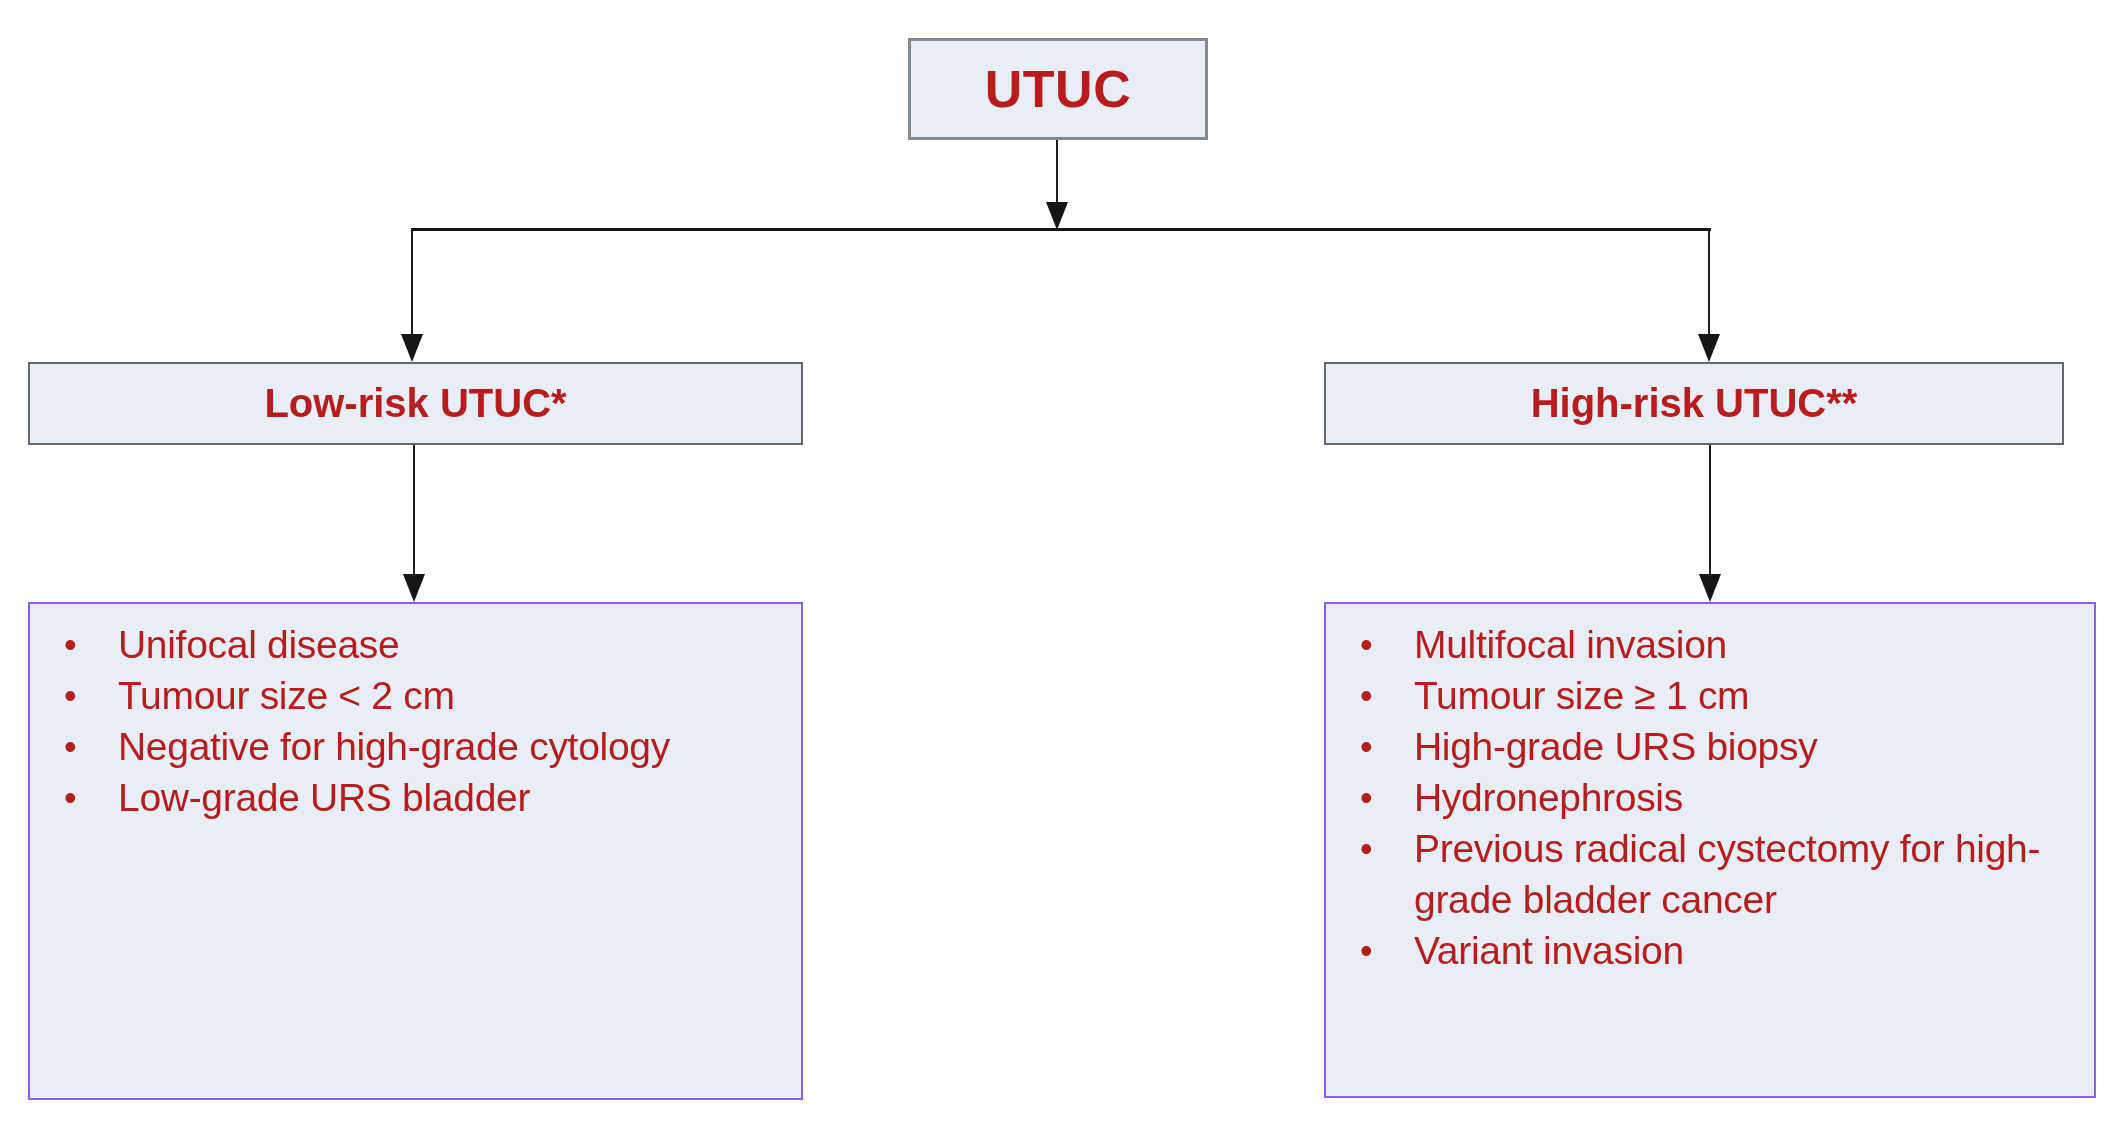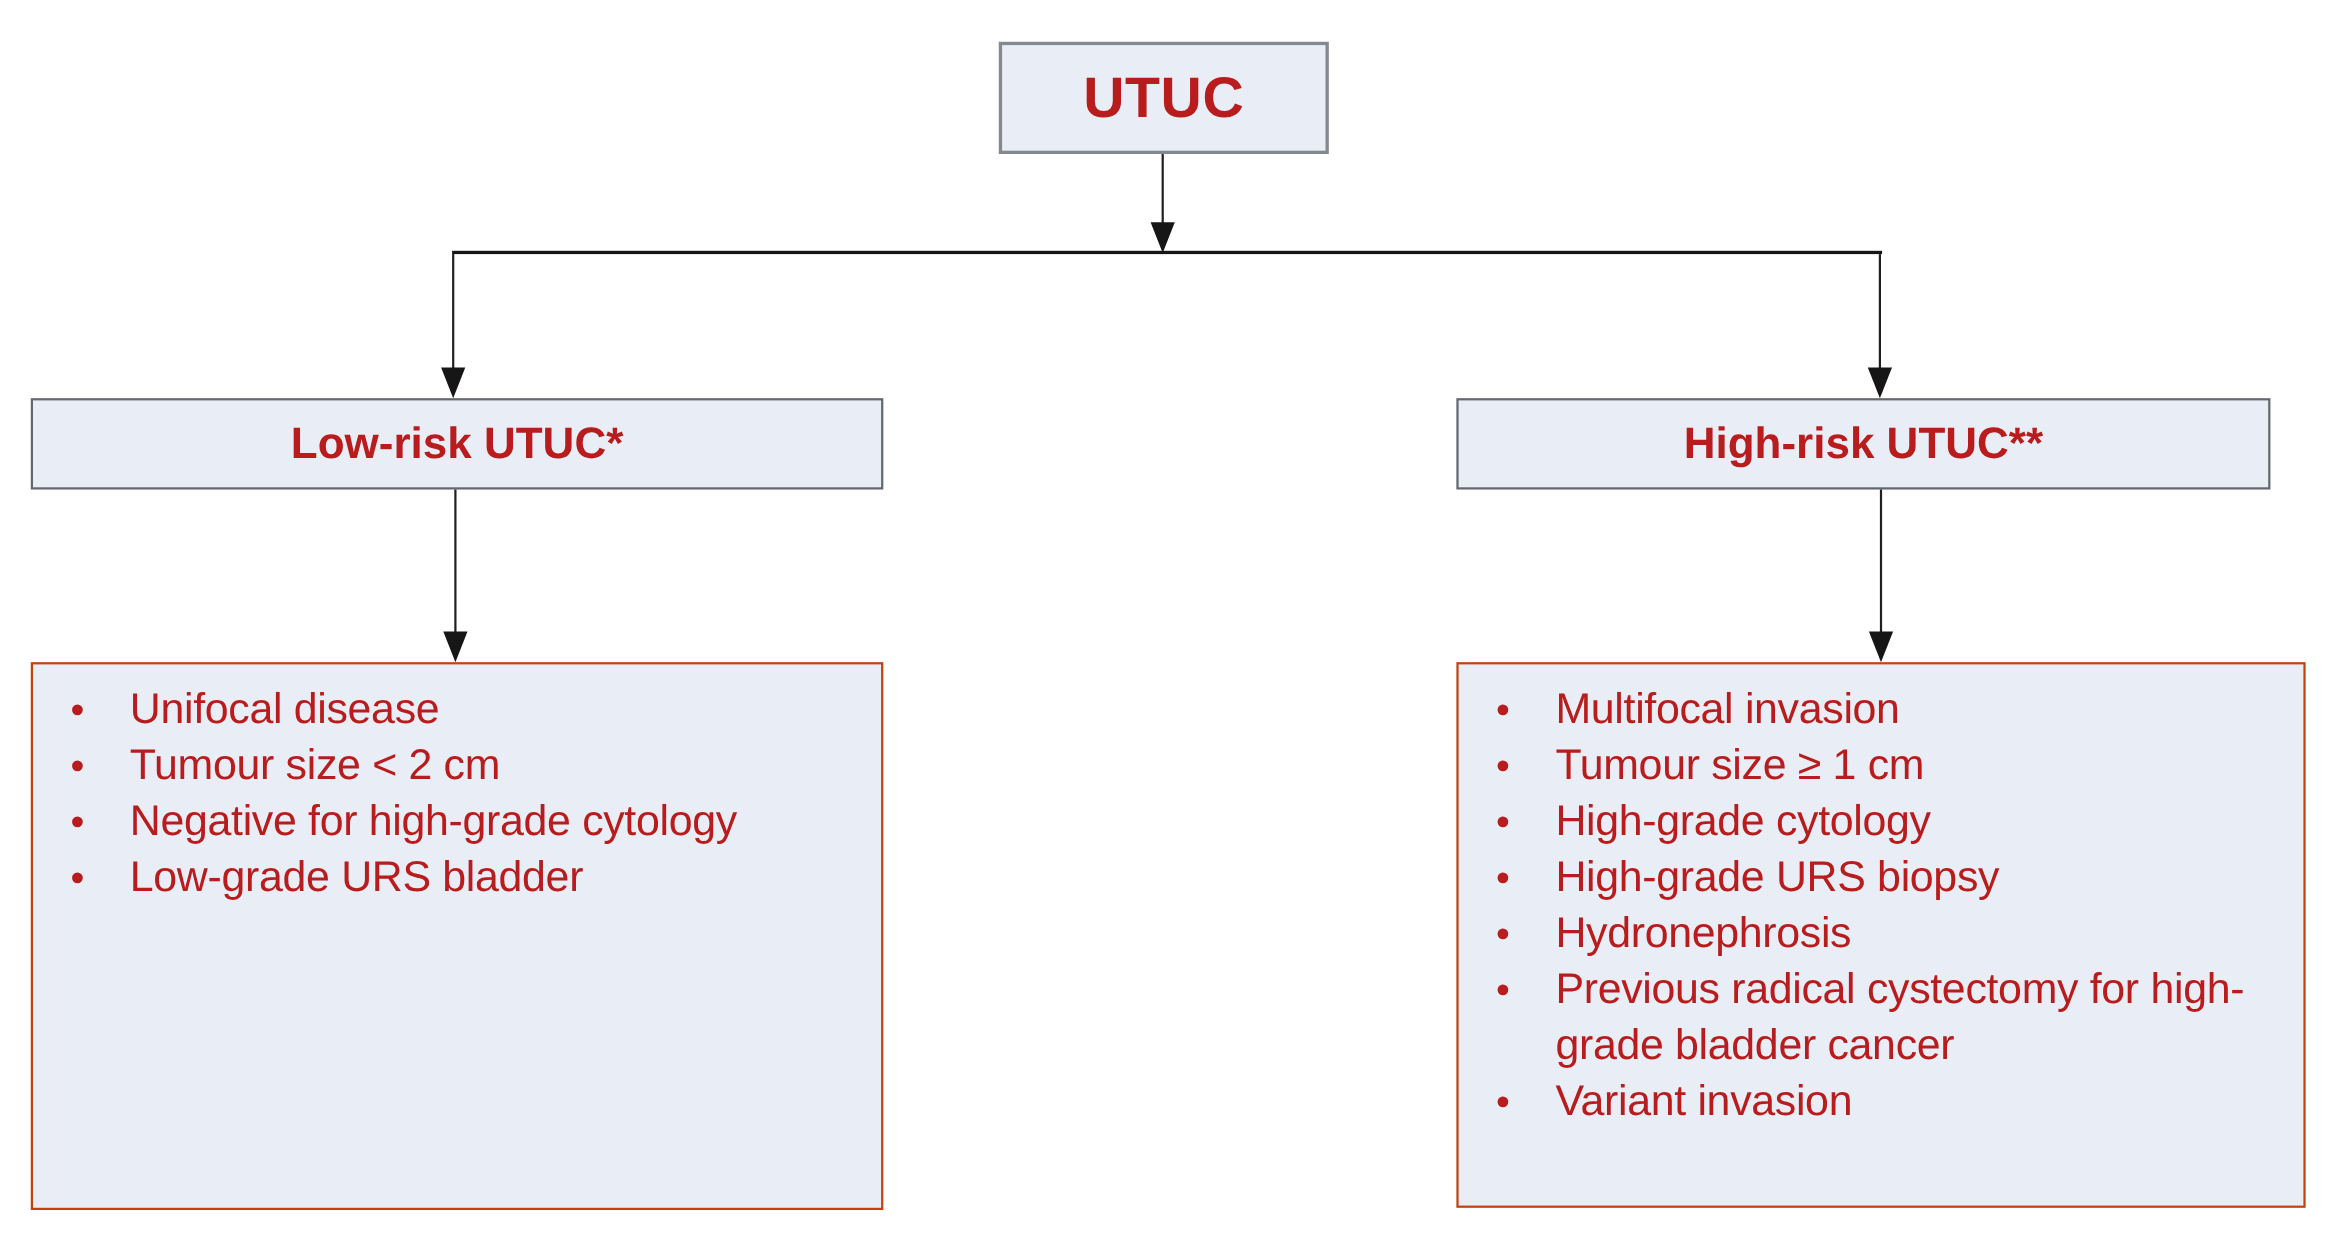--- a/index.html
+++ b/index.html
@@ -24,21 +24,21 @@
     font-size: 52px; font-weight: bold; letter-spacing: 0.5px;
   }
   .header-box {
     border: 2px solid #63676e;
     display: flex; align-items: center; justify-content: center;
     font-size: 40px; font-weight: bold;
   }
   .header-left  { left: 28px;   top: 362px; width: 775px; height: 83px; }
   .header-right { left: 1324px; top: 362px; width: 740px; height: 83px; }
   .list-box {
-    border: 2px solid #c2410c;
+    border: 2px solid #8b5cf6;
   }
   .list-left  { left: 28px;   top: 602px; width: 775px; height: 498px; }
   .list-right { left: 1324px; top: 602px; width: 772px; height: 496px; }
   .list-box ul {
     margin: 0;
     padding: 15px 10px 0 32px;
     list-style: none;
     font-size: 39px;
     line-height: 51px;
     letter-spacing: -0.3px;
@@ -121,21 +121,20 @@
       <li>Tumour size &lt; 2 cm</li>
       <li>Negative for high-grade cytology</li>
       <li>Low-grade URS bladder</li>
     </ul>
   </div>
 
   <div class="box list-box list-right">
     <ul>
       <li>Multifocal invasion</li>
       <li>Tumour size ≥ 1 cm</li>
-      <li>High-grade cytology</li>
       <li>High-grade URS biopsy</li>
       <li>Hydronephrosis</li>
       <li>Previous radical cystectomy for high-grade bladder cancer</li>
       <li>Variant invasion</li>
     </ul>
   </div>
 
 </div>
 
 </body></html>

